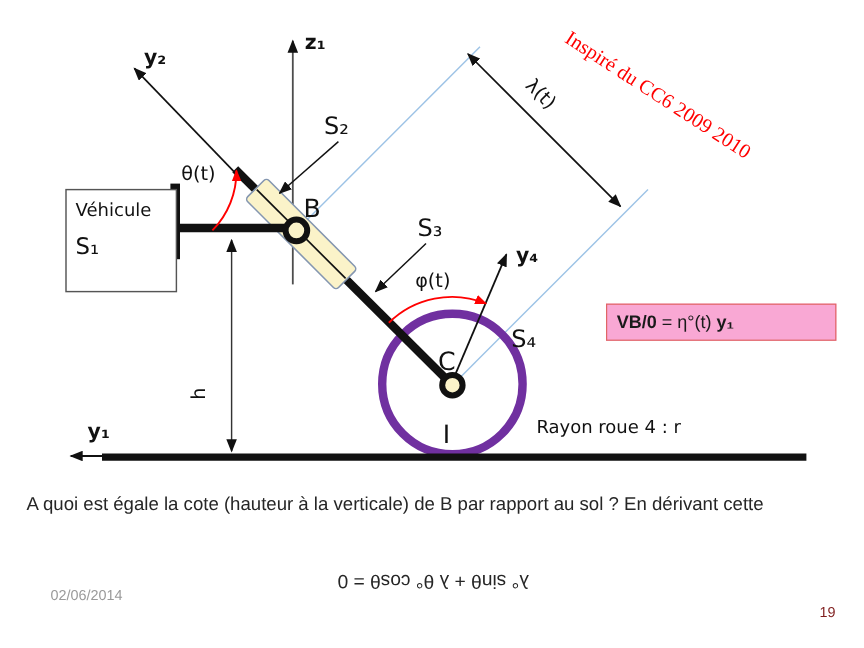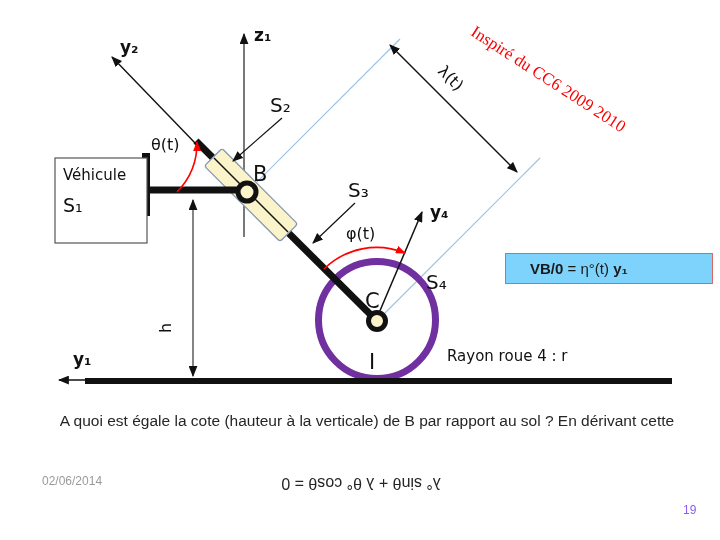--- a/index.html
+++ b/index.html
@@ -15,34 +15,34 @@
   .lbl-point{font-size:21px;}
   .lbl-param{font-size:16px;}
   .lbl-small{font-size:15px;}
   .credit{
     position:absolute;left:478px;top:22px;color:#ff0000;
     font-family:"Liberation Serif",serif;font-size:17px;white-space:nowrap;
     transform:rotate(33deg);transform-origin:left top;
   }
   .vel-box{
     position:absolute;left:505px;top:253px;width:182px;height:29px;
-    border:1.5px solid #e06666;background:#7dd3fc;display:flex;align-items:center;
-    padding-left:24px;font-size:15px;white-space:pre;
+    border:1.5px solid #e06666;background:#f9a8d4;display:flex;align-items:center;
+    padding-left:8px;font-size:15px;white-space:pre;
   }
   .vel-box .b{font-weight:bold;}
   .question{
     position:absolute;left:22px;top:410px;width:690px;
-    font-size:15.5px;line-height:22px;color:#262626;text-align:center;
+    font-size:15.5px;line-height:22px;color:#262626;
   }
   .formula{
     position:absolute;left:238px;top:474px;width:246px;text-align:center;
     font-size:16px;color:#262626;transform:rotate(180deg);white-space:nowrap;
   }
-  .footer-date{position:absolute;left:42px;top:474px;font-size:12px;color:#9a9a9a;}
-  .footer-page{position:absolute;left:683px;top:503px;font-size:12px;color:#8b5cf6;}
+  .footer-date{position:absolute;left:42px;top:489px;font-size:12px;color:#9a9a9a;}
+  .footer-page{position:absolute;left:683px;top:503px;font-size:12px;color:#7f1d1d;}
 </style>
 </head>
 <body>
 
 <div class="slide">
 
   <svg width="720" height="540" viewBox="0 0 720 540">
     <defs>
       <marker id="mA" viewBox="0 0 10 8" refX="9" refY="4" markerWidth="11" markerHeight="9" orient="auto-start-reverse" markerUnits="userSpaceOnUse">
         <path d="M0,0 L10,4 L0,8 z" fill="#111"></path>

